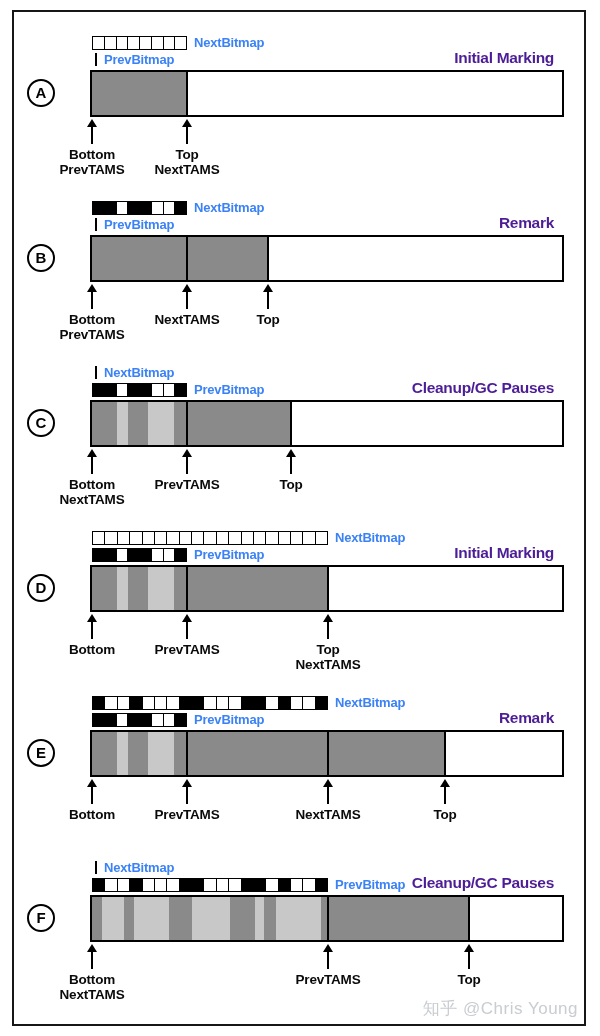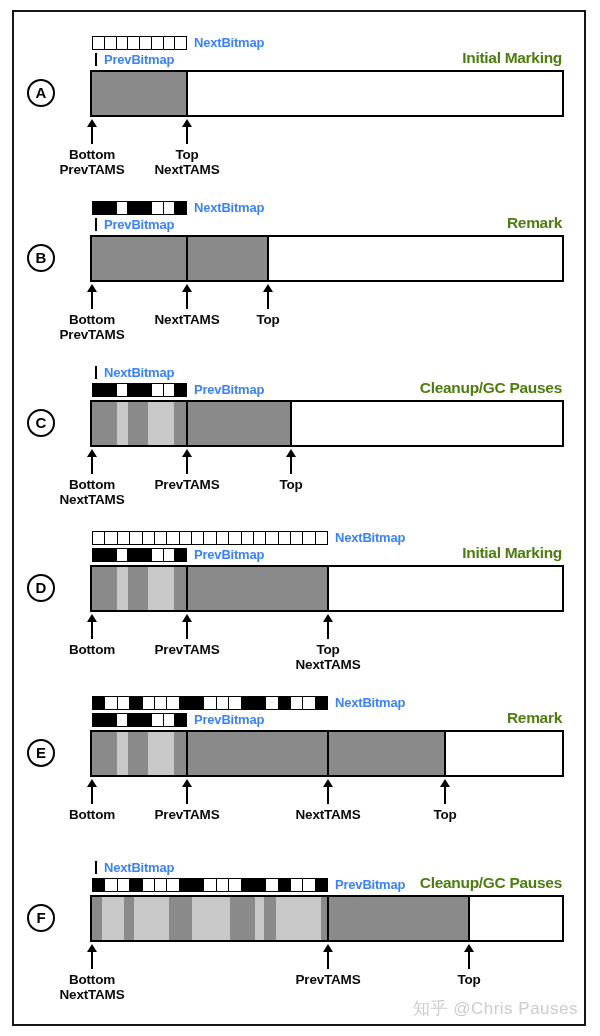--- a/index.html
+++ b/index.html
@@ -4,22 +4,22 @@
 <style>
   * { margin:0; padding:0; box-sizing:border-box; }
   html,body { width:600px; height:1036px; background:#ffffff;
     font-family:"Liberation Sans", sans-serif; position:relative; overflow:hidden; }
   .frame { position:absolute; left:12px; top:10px; width:574px; height:1016px;
     border:2px solid #161616; background:#fff; }
   .panel { position:absolute; left:0; width:570px; height:165px; }
   .circle { position:absolute; left:13px; top:44px; width:28px; height:28px;
     border:2px solid #000; border-radius:50%; text-align:center; line-height:24px;
     font-weight:bold; font-size:15px; color:#000; background:#fff; }
-  .phase { position:absolute; top:14px; right:22px; font-weight:bold; font-size:15.5px;
-    letter-spacing:-0.3px; color:#4d7c0f; white-space:nowrap; }
+  .phase { position:absolute; top:14px; right:30px; font-weight:bold; font-size:15.5px;
+    letter-spacing:-0.3px; color:#4c1d95; white-space:nowrap; }
   .bmrow { position:absolute; height:15px; display:flex; align-items:center; left:78px; }
   .strip { display:flex; height:14px; border:1px solid #000; background:#fff; }
   .cell { height:100%; border-left:1px solid #000; background:#fff; }
   .cell:first-child { border-left:none; }
   .cell.b { background:#000; }
   .tick { width:2px; height:13px; background:#000; margin-left:3px; }
   .bmlabel { font-weight:bold; font-size:13px; margin-left:7px; letter-spacing:-0.2px;
     white-space:nowrap; color:#3b82f6; }
   .bar { position:absolute; left:76px; top:35px; width:474px; height:47px;
     border:2px solid #000; display:flex; background:#fff; }
@@ -367,13 +367,13 @@
         <div class="aline" style="left: 313px;"></div>
         <div class="mlabel" style="left: 249px; top: 112px;">PrevTAMS</div>
       </div>
       <div class="marker">
         <div class="ahead" style="left: 450px;"></div>
         <div class="aline" style="left: 454px;"></div>
         <div class="mlabel" style="left: 390px; top: 112px;">Top</div>
       </div>
     </div>
   </div>
-<div class="watermark">知乎 @Chris Pauses</div>
+<div class="watermark">知乎 @Chris Young</div>
 
 </body></html>

